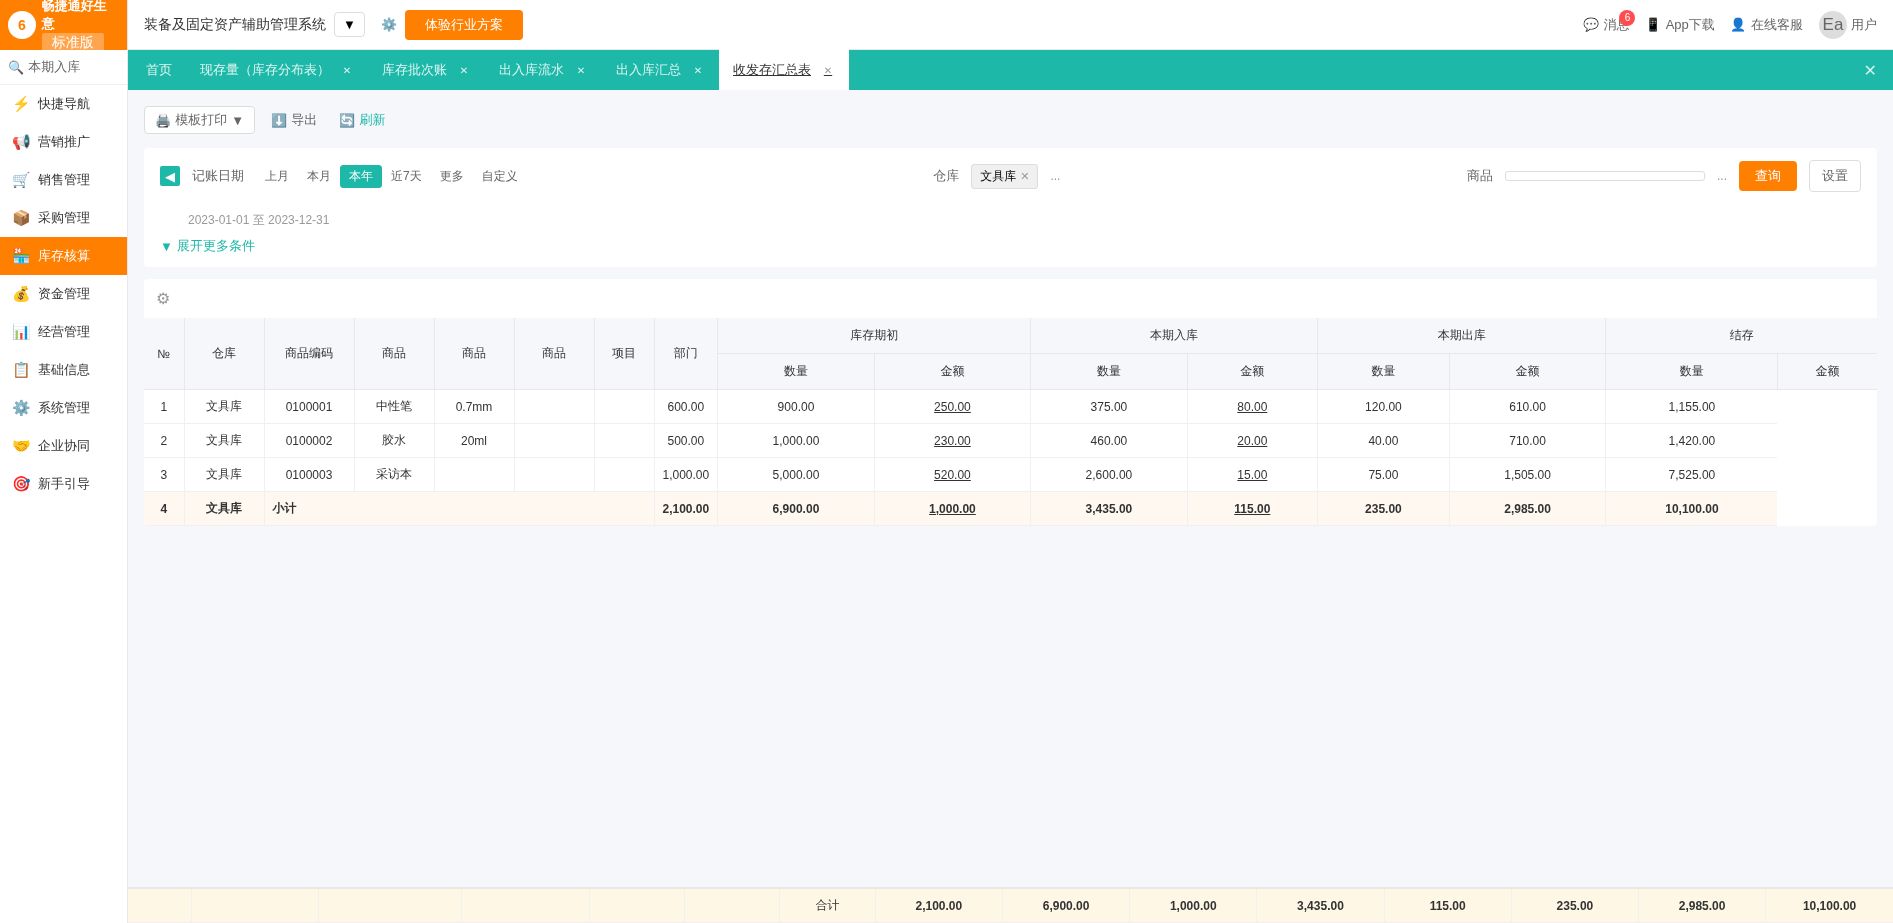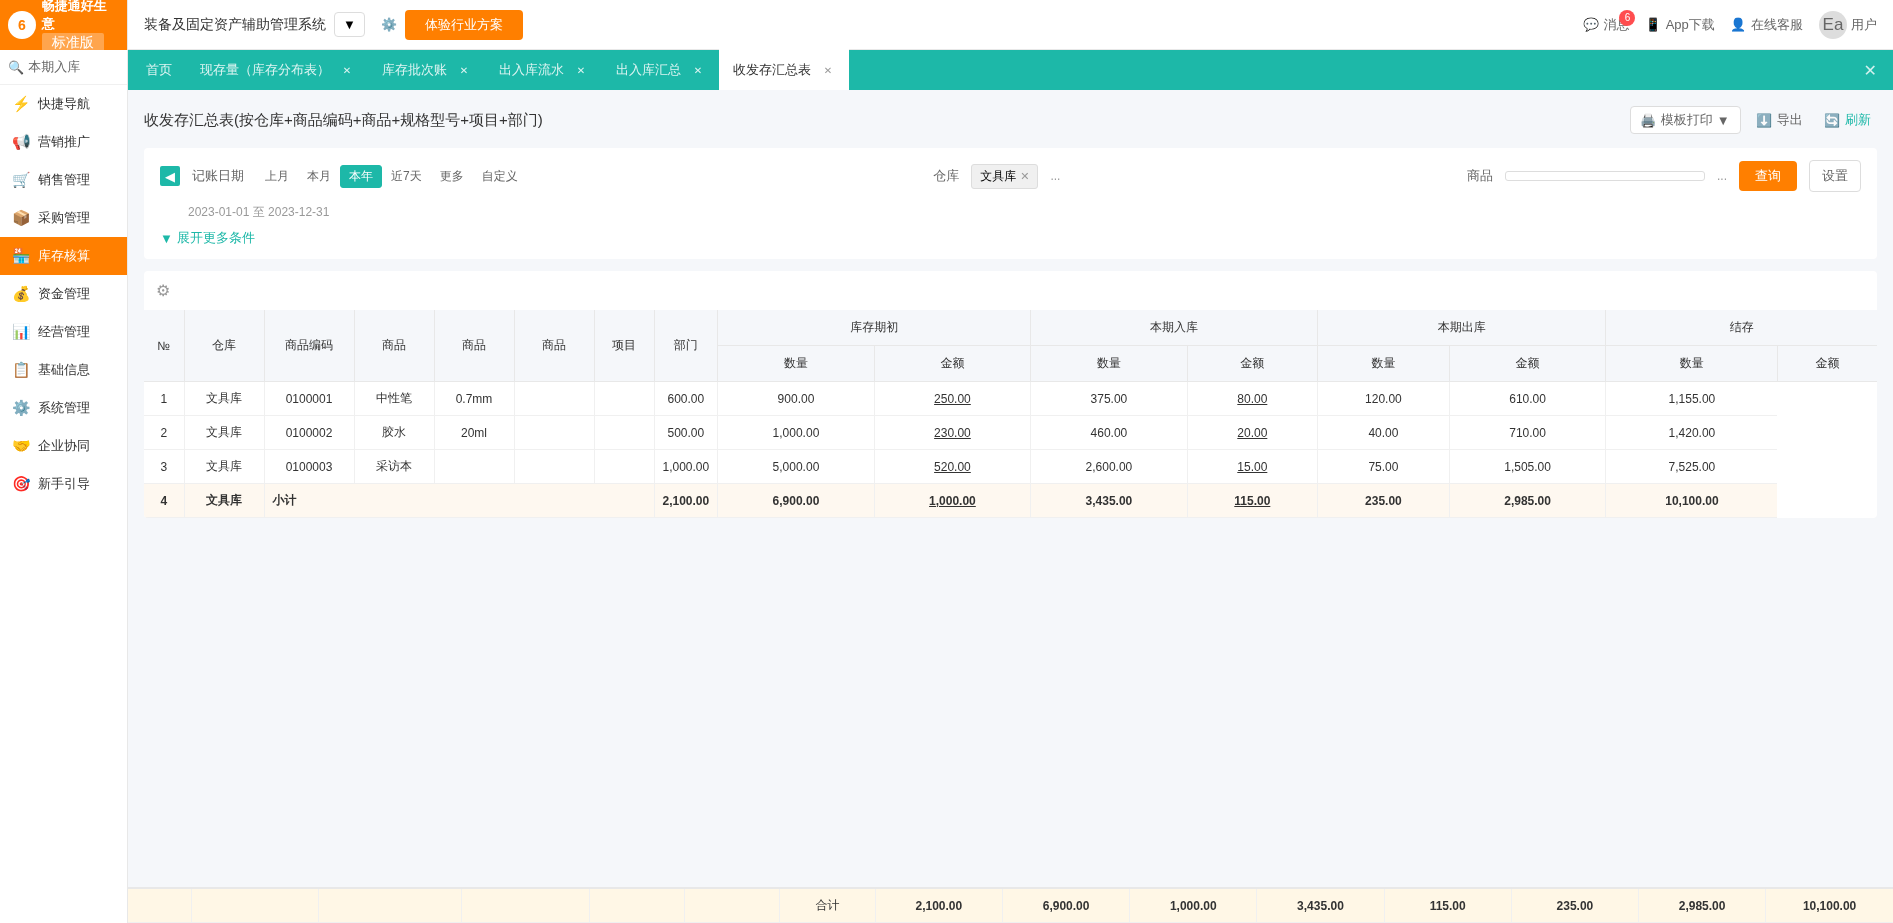--- a/index.html
+++ b/index.html
@@ -26,21 +26,21 @@
     .header-dropdown { display: flex; align-items: center; gap: 4px; cursor: pointer; padding: 4px 8px; border: 1px solid #ddd; border-radius: 4px; }
     .header-btn { background: #ff7f00; color: #fff; padding: 6px 20px; border-radius: 4px; cursor: pointer; font-size: 13px; border: none; }
     .top-header-right { display: flex; align-items: center; gap: 16px; color: #666; }
     .header-icon-item { display: flex; align-items: center; gap: 4px; cursor: pointer; position: relative; }
     .badge { background: #ff4d4f; color: #fff; border-radius: 50%; width: 16px; height: 16px; font-size: 10px; display: flex; align-items: center; justify-content: center; position: absolute; top: -6px; right: -6px; }
     .user-avatar { width: 28px; height: 28px; background: #ddd; border-radius: 50%; display: flex; align-items: center; justify-content: center; font-size: 17px; color: #666; }
 
     
     .tab-bar { background: #1db8a8; display: flex; align-items: center; height: 40px; flex-shrink: 0; padding: 0 4px; }
     .tab-item { padding: 0 14px; height: 48px; display: flex; align-items: center; gap: 6px; cursor: pointer; color: rgba(255,255,255,0.85); font-size: 13px; white-space: nowrap; }
-    .tab-item.active { background: #fff; color: #333; border-radius: 4px 4px 0 0; }
+    .tab-item.active { background: #fff; color: #333; border-radius: 4px 4px 0 0; text-decoration: underline; }
     .tab-x-btn { margin-left: 4px; width: 14px; height: 14px; display: flex; align-items: center; justify-content: center; border-radius: 50%; font-size: 10px; }
     .tab-bar-close { margin-left: auto; color: rgba(255,255,255,0.8); padding: 0 12px; cursor: pointer; font-size: 16px; }
 
     
     .page-content { flex: 1; overflow-y: auto; background: #f5f7fa; }
     .page-inner { padding: 16px; }
     .page-title { font-size: 15px; color: #333; font-weight: 500; margin-bottom: 14px; display: flex; align-items: center; justify-content: space-between; }
     .page-title-actions { display: flex; align-items: center; gap: 10px; }
     .btn-print { display: flex; align-items: center; gap: 4px; color: #666; cursor: pointer; font-size: 13px; border: 1px solid #ddd; border-radius: 4px; padding: 4px 10px; background: #fff; }
     .btn-export { display: flex; align-items: center; gap: 4px; color: #666; cursor: pointer; font-size: 13px; padding: 4px 6px; }
@@ -200,21 +200,20 @@
       <span>收发存汇总表</span>
       <span class="tab-x-btn" style="color:#999;">✕</span>
     </div>
     <div class="tab-bar-close">✕</div>
   </div>
 
   <div class="page-content">
     <div class="page-inner">
 
       <div class="page-title">
-        <span>收发存汇总表(按仓库+商品编码+商品+规格型号+项目+部门)</span>
         <div class="page-title-actions">
           <div class="btn-print">
             <span>🖨️</span>
             <span>模板打印</span>
             <span>▼</span>
           </div>
           <div class="btn-export">
             <span>⬇️</span>
             <span>导出</span>
           </div>
@@ -248,21 +247,21 @@
             </div>
           </div>
           <span class="filter-more">...</span>
           <div style="flex:1;"></div>
           <span class="filter-label">商品</span>
           <div style="width:200px;border:1px solid #ddd;border-radius:3px;padding:4px 8px;background:#fff;"></div>
           <span class="filter-more">...</span>
           <button class="btn-query">查询</button>
           <button class="btn-settings">设置</button>
         </div>
-        <div style="margin-top:12px;">
+        <div style="margin-top:20px;">
           <span style="font-size:12px;color:#999;margin-left:28px;">2023-01-01 至 2023-12-31</span>
         </div>
         <div class="expand-more">
           <span>▼</span>
           <span>展开更多条件</span>
         </div>
       </div>
 
       <div class="table-section">
         <div class="table-toolbar">

